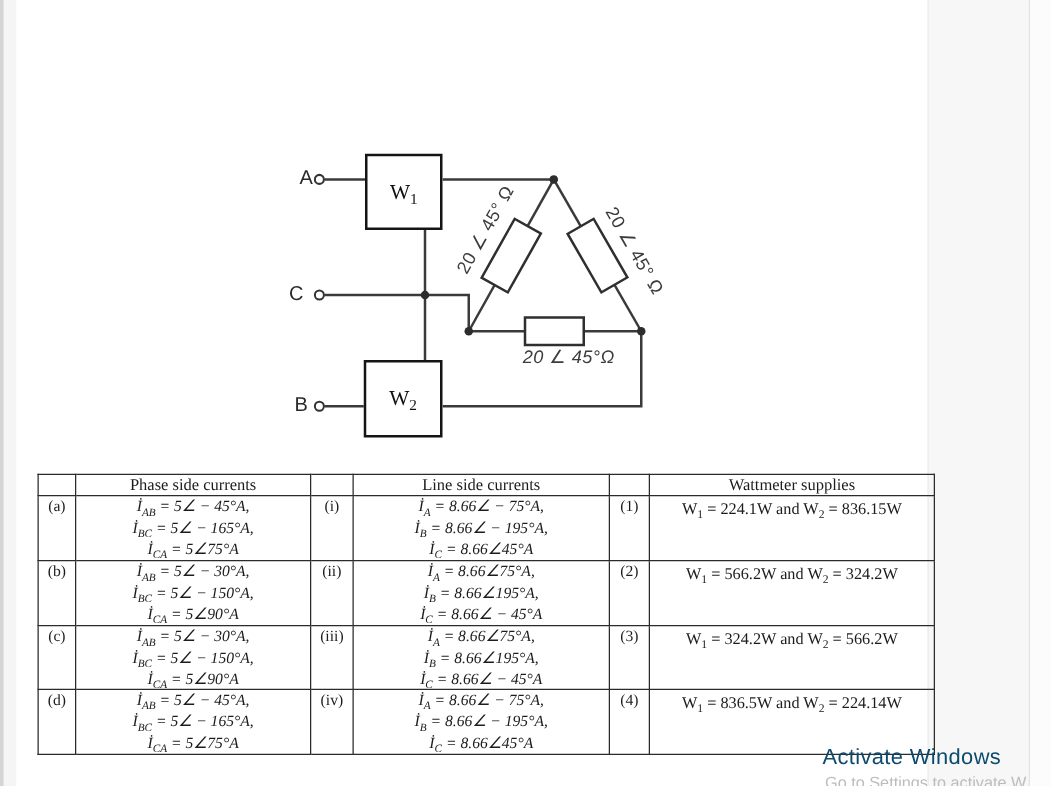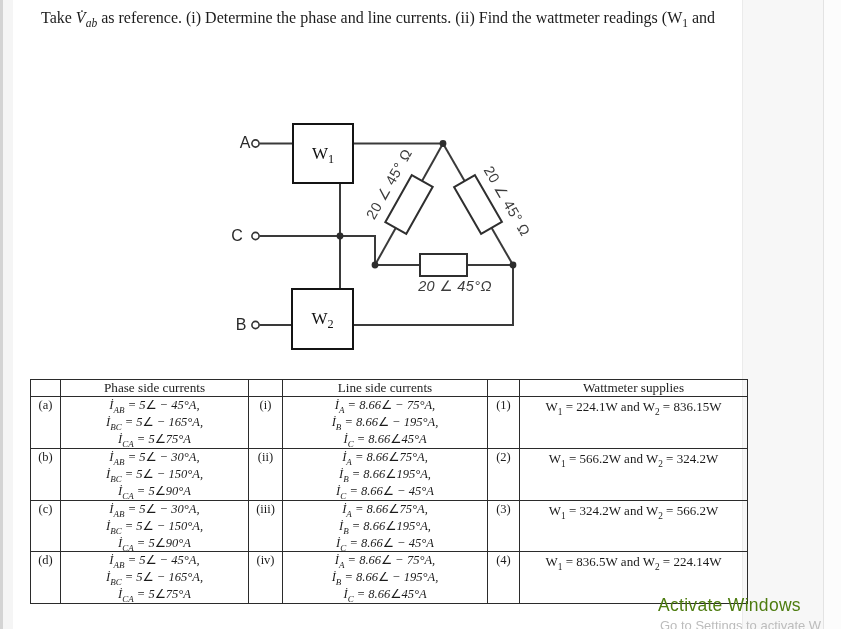--- a/index.html
+++ b/index.html
@@ -43,45 +43,44 @@
   .imp-right  { left:507px; top:201px; transform:translate(-50%,-50%) rotate(60deg); }
   .imp-bottom { left:455px; top:286px; transform:translate(-50%,-50%);font-style:italic; }
 
   
   .results { position:absolute; left:30px; top:379px; }
   table { border-collapse:collapse; table-layout:fixed; width:717px; }
   td, th { border:1px solid #2b2b2b; vertical-align:top; padding:0; overflow:hidden; }
   th { font-weight:normal; font-size:13.2px; text-align:center; height:17px; line-height:16px; }
   .lbl  { text-align:center; font-size:12.5px; padding-top:1px; }
   .eq   { text-align:center; font-size:12.5px; }
-  .eq div { font-style:italic; line-height:16.9px; }
+  .eq div { font-style:italic; line-height:16.9px;font-family:Liberation Serif, serif; }
   .watt { text-align:center; font-size:13px; padding-top:2px;margin-top:27px; }
 
   
   .wm1 {
     position:absolute; left:658px; top:595px; z-index:5;
     font-family:"Liberation Sans","DejaVu Sans",sans-serif;
-    font-size:17.5px; color:#4d7c0f; letter-spacing:0.3px; white-space:nowrap;text-align:right;
+    font-size:17.5px; color:#0c4a6e; letter-spacing:0.3px; white-space:nowrap;text-align:right;
   }
   .wm2 {
     position:absolute; left:660px; top:618px; z-index:5;
     font-family:"Liberation Sans","DejaVu Sans",sans-serif;
     font-size:13px; color:#bcbcbc; white-space:nowrap;
   }
 </style>
 </head>
 <body>
 
 <div class="edge-strip-left-dark"></div>
 <div class="edge-strip-left-light"></div>
 <div class="right-gutter"></div>
 <div class="scrollbar-track"></div>
 
 <div class="problem">
-  <div>Take <em>V̇</em><sub><em>ab</em></sub> as reference. (i) Determine the phase and line currents. (ii) Find the wattmeter readings (W<sub>1</sub> and</div>
 </div>
 
 <svg class="diagram-svg" viewBox="0 0 841 629" xmlns="http://www.w3.org/2000/svg">
   <g fill="none" stroke="#3a3a3a" stroke-width="2">
     <path d="M259.5,143.5 H292"></path>
     <path d="M354,143.5 H443"></path>
     <path d="M340,183 V289"></path>
     <path d="M259.5,236 H375 V265"></path>
     <path d="M259.5,325 H292"></path>
     <path d="M354,325 H513 V265"></path>

